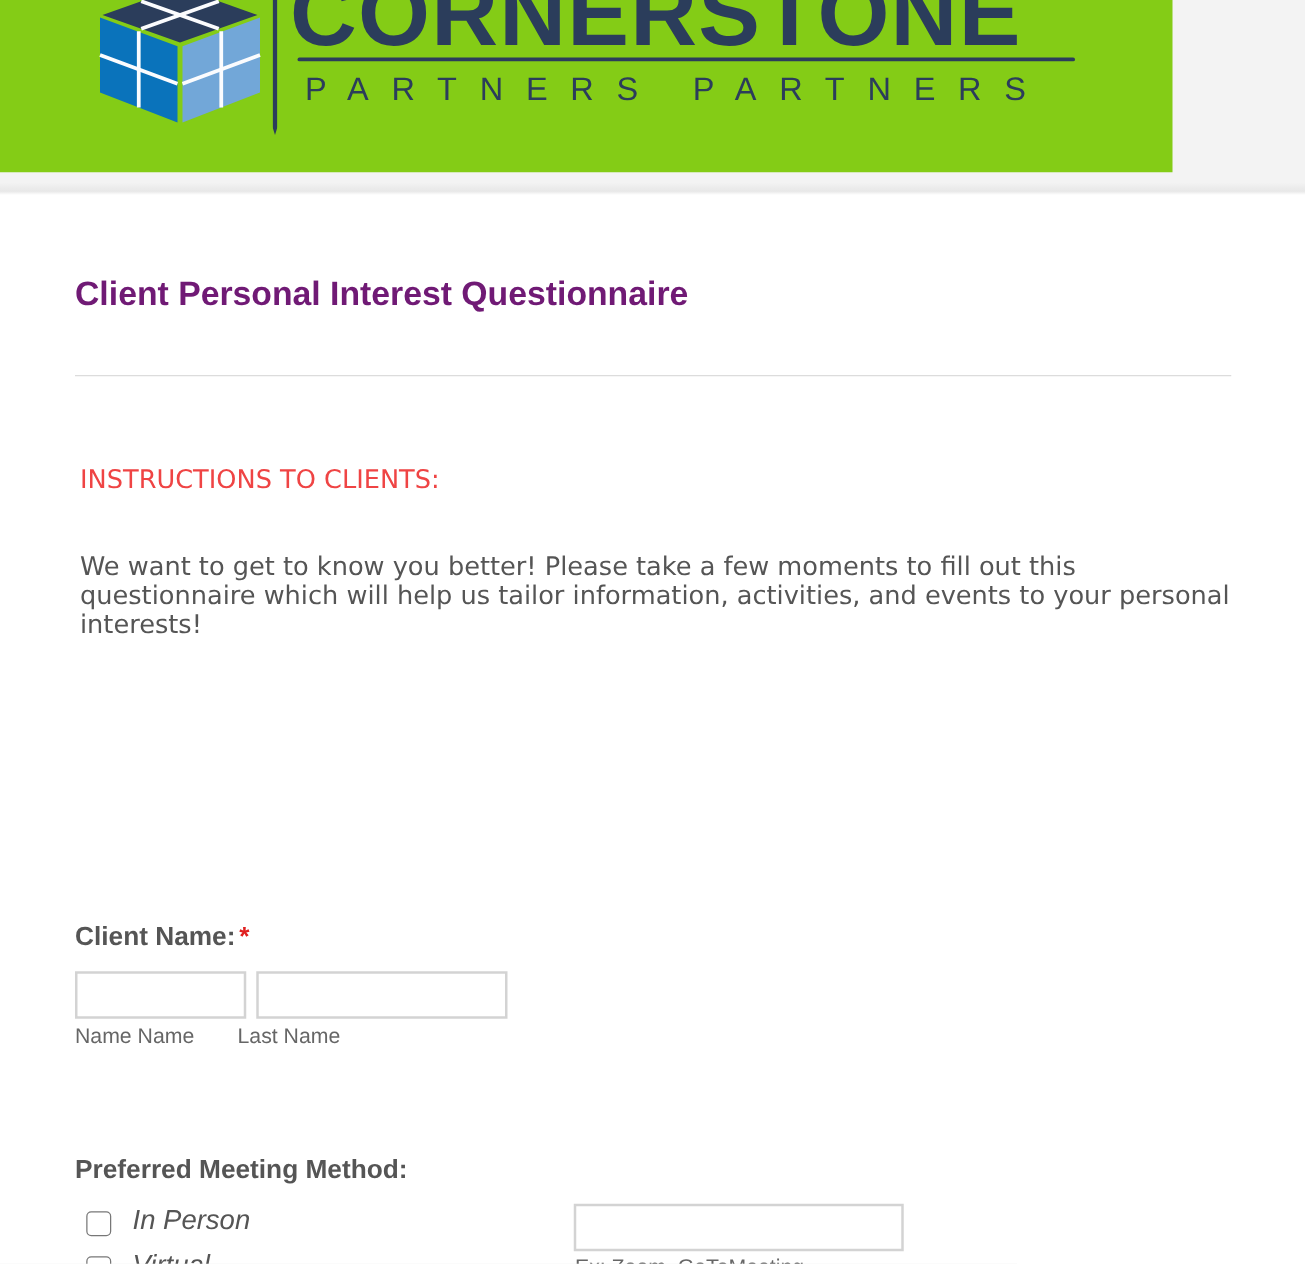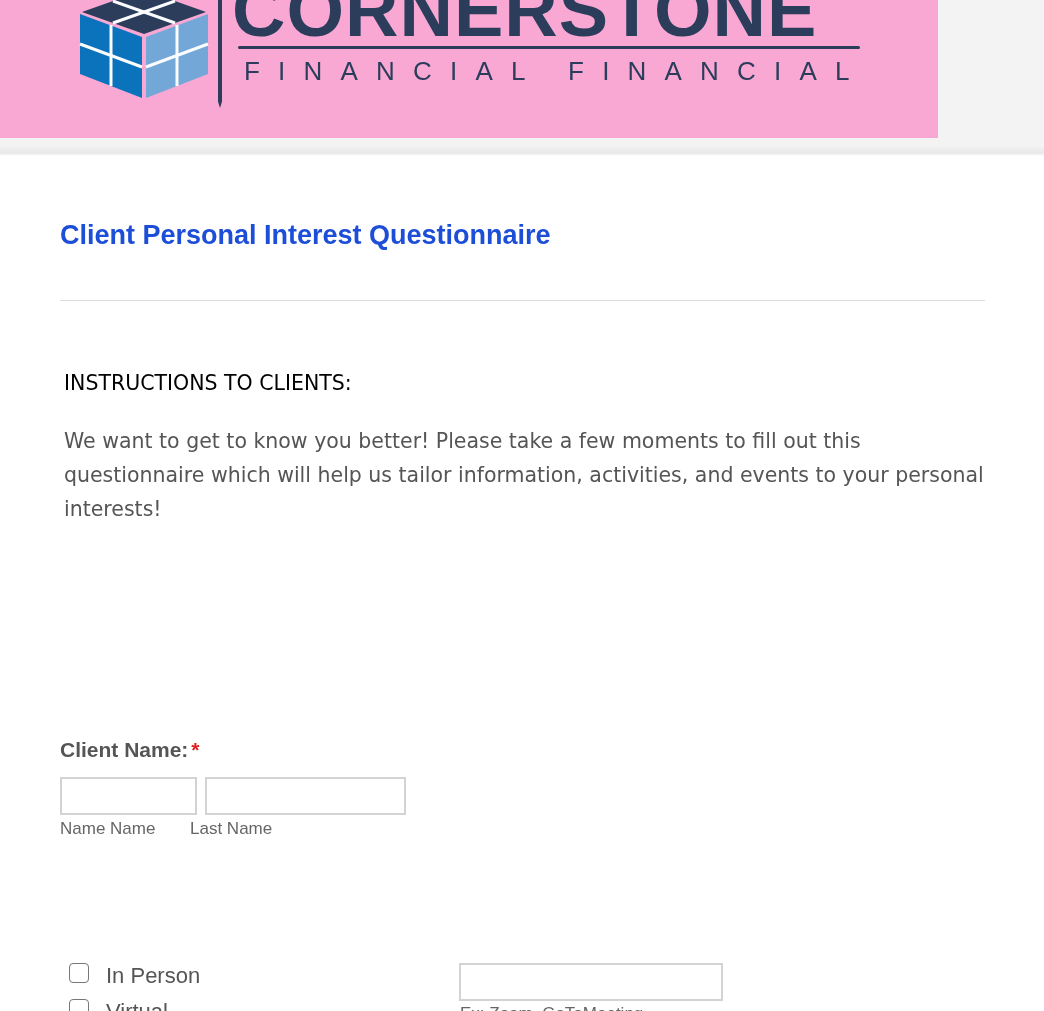--- a/index.html
+++ b/index.html
@@ -6,21 +6,21 @@
   html, body { width: 1044px; height: 1011px; overflow: hidden; }
   body {
     background: #f3f3f3;
     font-family: "Liberation Sans", sans-serif;
     color: #555;
     position: relative;
   }
   .header {
     position: absolute; left: 0; top: 0;
     width: 938px; height: 138px;
-    background: #f9a8d4;
+    background: #84cc16;
   }
   .logo-cube { position: absolute; left: 78px; top: -10px; }
   .logo-divider {
     position: absolute; left: 218px; top: 0; width: 4px; height: 108px;
     background: #2b3d5b;
     clip-path: polygon(0 0, 100% 0, 100% 94%, 50% 100%, 0 94%);
   }
   .logo-word {
     position: absolute; left: 232px; top: -26px;
     font-family: "Liberation Sans", sans-serif;
@@ -39,44 +39,44 @@
   .shadow-strip {
     position: absolute; left: 0; top: 138px; width: 1044px; height: 18px;
     background: linear-gradient(#f3f3f3 0, #f3f3f3 8px, #ececec 12px, #e8e8e8 15px, #ffffff 18px);
   }
   .form {
     position: absolute; left: 0; top: 156px; width: 1044px; height: 855px;
     background: #ffffff;
   }
   .form-title {
     position: absolute; left: 60px; top: 64px;
-    font-size: 27px; font-weight: bold; color: #1d4ed8;
+    font-size: 27px; font-weight: bold; color: #701a75;
   }
   .title-rule {
     position: absolute; left: 60px; top: 144px; width: 925px; height: 1px;
     background: #dcdcdc;
   }
   .instructions-heading {
     position: absolute; left: 64px; top: 215px;
-    font-family: "DejaVu Sans", sans-serif; font-size: 20.5px; color: #000000;
+    font-family: "DejaVu Sans", sans-serif; font-size: 20.5px; color: #ef4444;
   }
   .instructions-body {
-    position: absolute; left: 64px; top: 268px; width: 930px;
+    position: absolute; left: 64px; top: 286px; width: 930px;
     font-family: "DejaVu Sans", sans-serif; font-size: 20.5px; color: #555;
-    line-height: 34px;
+    line-height: 23px;
   }
   .field-label {
     position: absolute; font-size: 21px; font-weight: bold; color: #555555; text-align: center;
   }
   .required-star { color: #e02020; margin-left: 3px; }
   .text-input {
     position: absolute; border: 2px solid #d3d3d3; background: #fff; height: 38px;
   }
   .sublabel { position: absolute; font-size: 17px; color: #666; }
-  .checkbox-row { position: absolute; display: flex; align-items: flex-start; }
+  .checkbox-row { position: absolute; display: flex; align-items: flex-end; font-style: italic; }
   .checkbox {
     width: 20px; height: 20px; border: 1.5px solid #777; border-radius: 4px;
     background: #fff; margin-right: 17px;
   }
   .checkbox-label { font-size: 22px; color: #555; }
 </style>
 </head>
 <body>
 
 <div class="header">
@@ -90,40 +90,41 @@
     <line x1="33" y1="35" x2="33" y2="96" stroke="#fbfcfe" stroke-width="3"></line>
     <line x1="2" y1="54" x2="64" y2="77" stroke="#fbfcfe" stroke-width="3"></line>
 
     <polygon points="68,47 130,24 130,84 68,108" fill="#72a7d8"></polygon>
     <line x1="99" y1="35" x2="99" y2="96" stroke="#fbfcfe" stroke-width="3"></line>
     <line x1="68" y1="77" x2="130" y2="54" stroke="#fbfcfe" stroke-width="3"></line>
   </svg>
   <div class="logo-divider"></div>
   <div class="logo-word">CORNERSTONE</div>
   <div class="logo-rule"></div>
-  <div class="logo-tag">FINANCIAL FINANCIAL</div>
+  <div class="logo-tag">PARTNERS PARTNERS</div>
 </div>
 
 <div class="shadow-strip"></div>
 
 <div class="form">
   <div class="form-title">Client Personal Interest Questionnaire</div>
   <div class="title-rule"></div>
 
   <div class="instructions-heading">INSTRUCTIONS TO CLIENTS:</div>
   <div class="instructions-body">We want to get to know you better! Please take a few moments to fill out this questionnaire which will help us tailor information, activities, and events to your personal interests!</div>
 
   <div class="field-label" style="left:60px; top:582px;">
     <span>Client Name:</span><span class="required-star">*</span>
   </div>
   <input class="text-input" style="left: 60px; top: 621px; width: 137px;" type="text" value="">
   <input class="text-input" style="left: 205px; top: 621px; width: 201px;" type="text" value="">
   <div class="sublabel" style="left:60px; top:663px;">Name Name</div>
   <div class="sublabel" style="left:190px; top:663px;">Last Name</div>
 
+  <div class="field-label" style="left:60px; top:768px;">Preferred Meeting Method:</div>
   <div class="checkbox-row" style="left:69px; top:807px;">
     <div class="checkbox"></div>
     <span class="checkbox-label">In Person</span>
   </div>
   <div class="checkbox-row" style="left:69px; top:843px;">
     <div class="checkbox"></div>
     <span class="checkbox-label">Virtual</span>
   </div>
 
   <input class="text-input" style="left: 459px; top: 807px; width: 264px;" type="text" value="">

